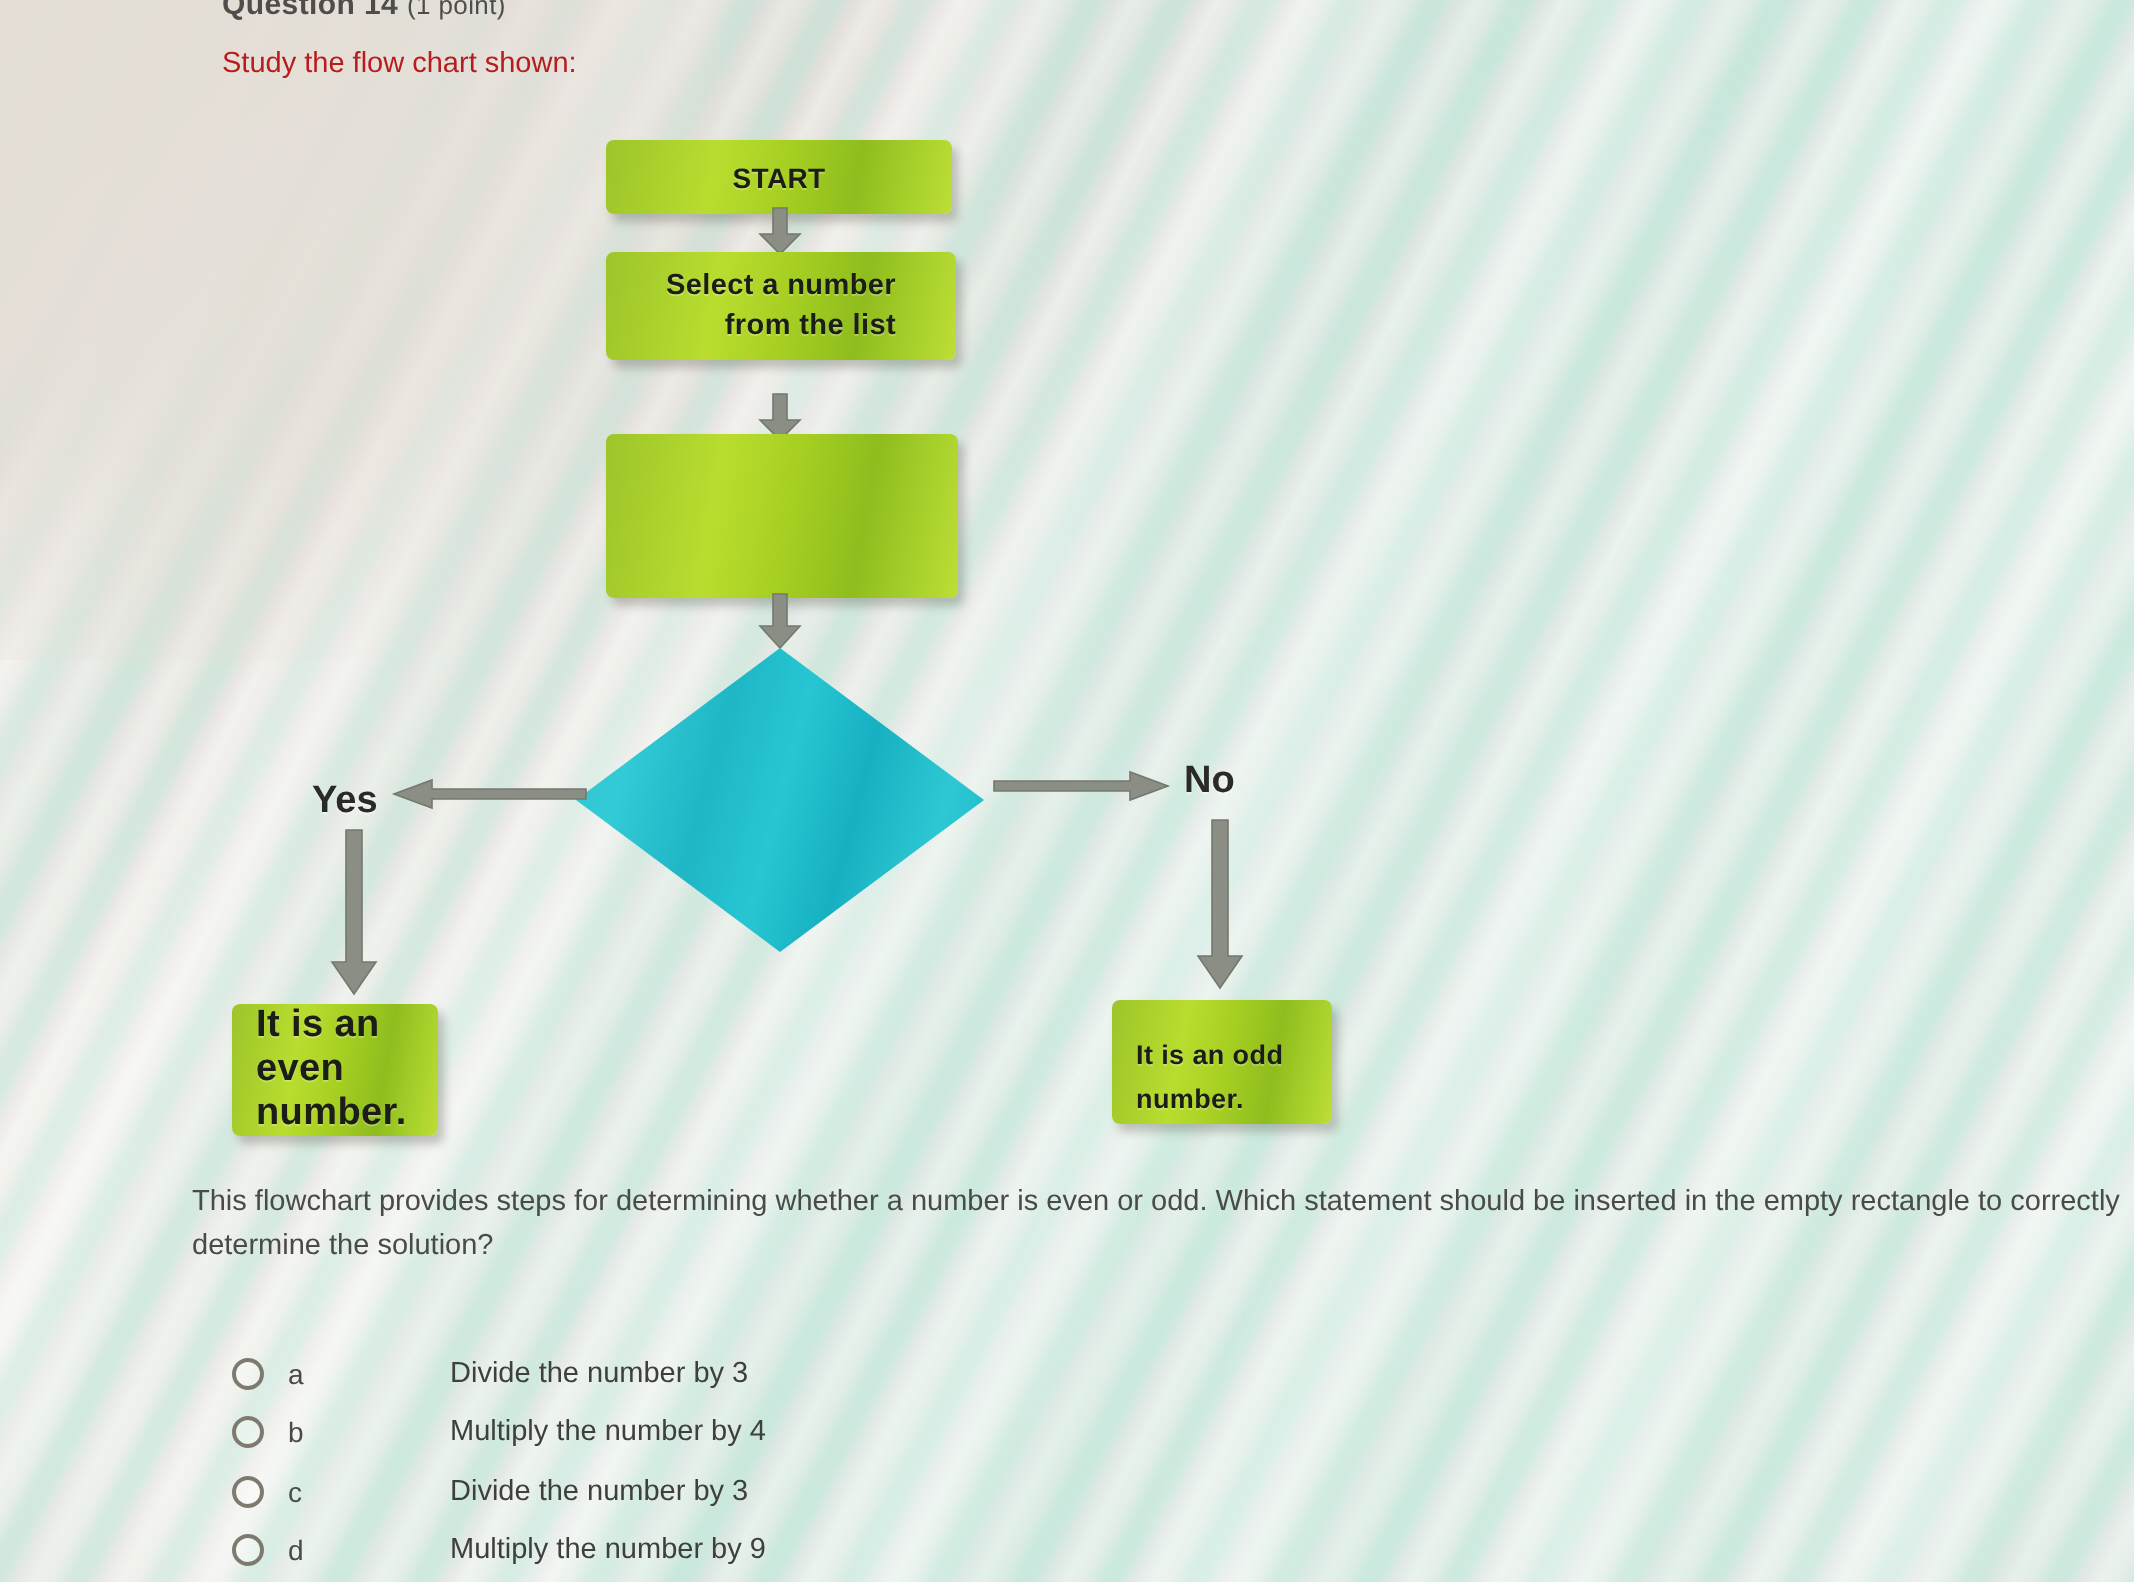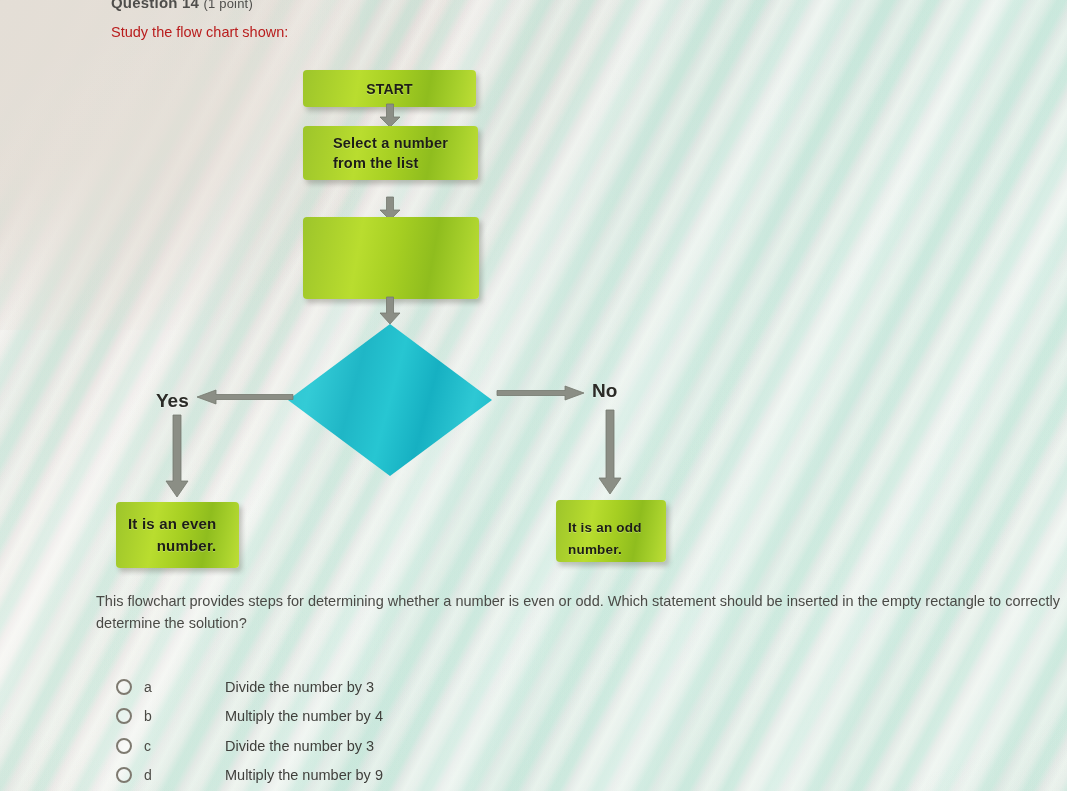--- a/index.html
+++ b/index.html
@@ -107,27 +107,27 @@
     font-weight: bold;
     letter-spacing: 0.2px;
     text-shadow: 0 1px 0 rgba(255,255,255,0.25);
     box-shadow: 3px 4px 5px rgba(90,92,80,0.33);
   }
   .node.green {
     background: linear-gradient(100deg,
         #9dc52b 0%, #a9cf2c 14%, #b9dd2f 32%, #a6cf22 52%, #8fbd1e 72%, #a8d12c 88%, #bede36 100%);
     border-radius: 4px;
   }
-  .node.center { justify-content: center; text-align: left; }
+  .node.center { justify-content: center; text-align: right; }
   .node.leftal { justify-content: flex-start; text-align: left; padding-left: 12px; }
 
   #node-start   { left: 303px; top: 70px;  width: 173px; height: 37px;  font-size: 14px; }
   #node-select  { left: 303px; top: 126px; width: 175px; height: 54px;  font-size: 14.5px; line-height: 20px; }
   #node-empty   { left: 303px; top: 217px; width: 176px; height: 82px; }
-  #node-even    { left: 116px; top: 502px; width: 123px; height: 66px; font-size: 15px; line-height: 22px; text-align: right; }
+  #node-even    { left: 116px; top: 502px; width: 103px; height: 66px; font-size: 19px; line-height: 22px; }
   #node-odd     { left: 556px; top: 500px; width: 110px; height: 62px; font-size: 13.5px; line-height: 22px; }
 
   
   #node-diamond {
     position: absolute;
     left: 288px; top: 324px;
     width: 204px; height: 152px;
   }
   #node-diamond .dia-shape {
     position: absolute;

